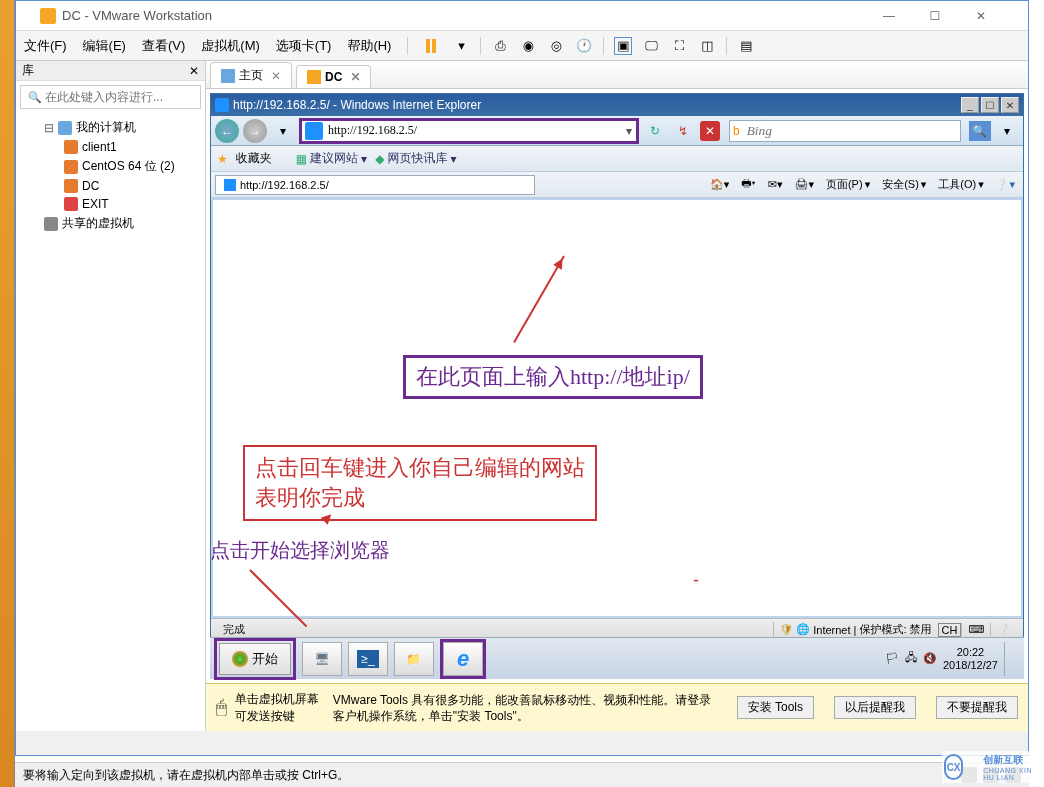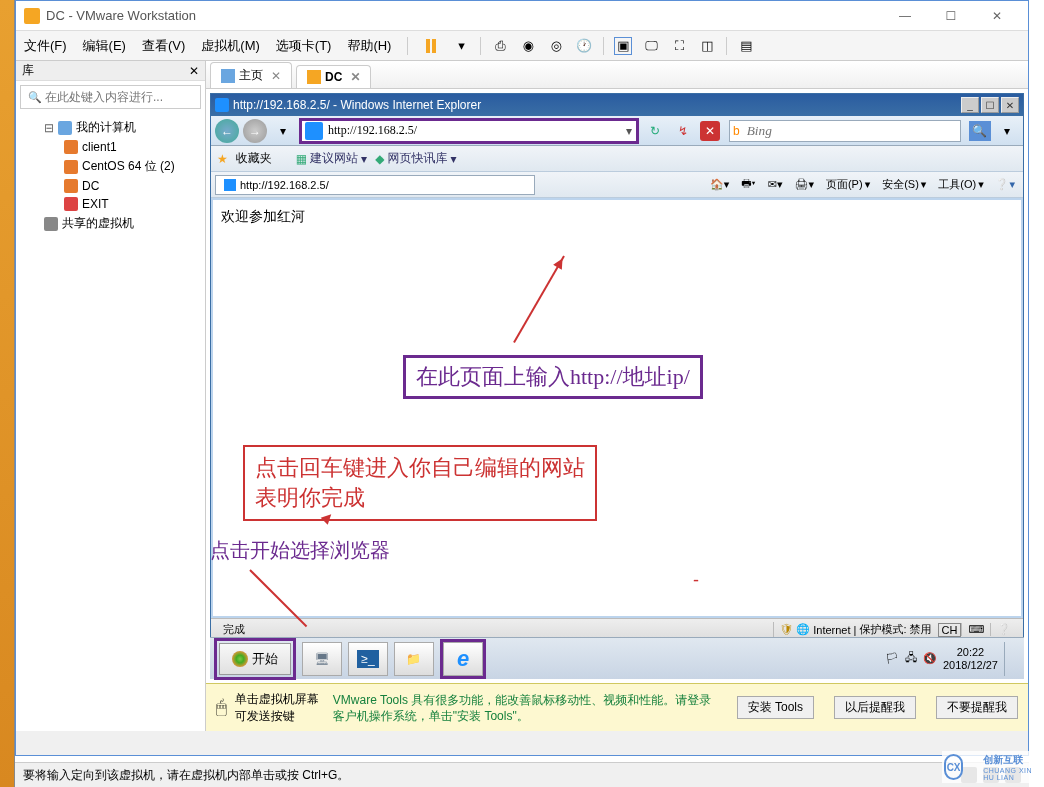--- a/index.html
+++ b/index.html
@@ -1,20 +1,20 @@
 <!DOCTYPE html>
 <html><head>
 <meta charset="utf-8">
 <style>
 * { box-sizing: border-box; margin: 0; padding: 0; font-family: "Microsoft YaHei", Tahoma, sans-serif; }
 body { background: #fff; width: 1044px; height: 787px; overflow: hidden; position: relative; font-size: 12px; }
 .left-edge { position: absolute; left: 0; top: 0; width: 15px; height: 787px; background: linear-gradient(#e8a030, #d88820); border-right: 1px solid #888; }
 
 .vmware-window { position: absolute; left: 15px; top: 0; width: 1014px; height: 756px; background: #f0f0f0; border: 1px solid #5a8fd6; }
-.titlebar { height: 30px; background: #fff; display: flex; align-items: center; padding: 0 8px; border-bottom: 1px solid #ddd; }
+.titlebar { height: 30px; background: #fff; display: flex; align-items: center; padding: 0 24px; border-bottom: 1px solid #ddd; }
 .titlebar .icon { width: 16px; height: 16px; background: #f5a623; margin-right: 6px; border-radius: 2px; display:inline-block; }
 .titlebar .title { flex: 1; color: #555; font-size: 13px; }
 .win-controls { display: flex; gap: 0; }
 .win-controls div { width: 46px; height: 30px; display: flex; align-items: center; justify-content: center; cursor: pointer; color:#666; }
 
 .menubar { height: 30px; background: #f5f5f5; display: flex; align-items: center; padding: 0 8px; border-bottom: 1px solid #ccc; gap: 16px; }
 .menubar span { cursor: pointer; font-size: 13px; }
 .menubar .sep { width: 1px; height: 18px; background: #ccc; }
 .menubar .tb-icons { display:flex; gap:10px; align-items:center; }
 .tb-btn { width:18px; height:18px; display:inline-flex; align-items:center; justify-content:center; cursor:pointer; }
@@ -104,21 +104,21 @@
 .start-btn-wrap { border:3px solid #6b2a8f; padding:2px; }
 .start-btn { padding:6px 12px; background:linear-gradient(#f8f8f8,#e0e0e0); border:1px solid #999; cursor:pointer; display:flex;align-items:center;gap:4px;font-size:13px; }
 .start-orb { width:16px;height:16px;border-radius:8px;background:radial-gradient(#7c4,#4a2,#c93,#36a);display:inline-block; }
 .task-icon { width:40px;height:34px;background:linear-gradient(#fff,#ddd);border:1px solid #aaa;display:flex;align-items:center;justify-content:center;cursor:pointer; }
 .ie-task-wrap { border:3px solid #6b2a8f; }
 .tray { margin-left:auto; display:flex;align-items:center;gap:6px;padding:0 6px;font-size:11px; }
 .tray-time { text-align:center; line-height:13px; }
 
 .vm-footer { height:48px; background:#fdf8d0; border-top:1px solid #d0c860; display:flex; align-items:center; padding:4px 10px; gap:14px; font-size:12px; }
 .vm-footer-left { display:flex;align-items:center;gap:8px; max-width:120px; }
-.vm-footer-msg { flex:1; color:#15803d; line-height:16px; }
+.vm-footer-msg { flex:1; color:#000000; line-height:16px; }
 .vm-footer button { padding:2px 10px; background:#f0f0f0; border:1px solid #aaa; cursor:pointer; font-size:12px; margin-left:6px; }
 
 .statusbar { position:absolute; bottom:0; left:15px; width:1014px; height:24px; background:#f0f0f0; border-top:1px solid #ccc; display:flex; align-items:center; padding:12px 8px; font-size:12px; }
 .statusbar .spacer{flex:1;}
 .sb-icons { display:flex; gap:6px; }
 .sb-icon { width:16px;height:16px;background:#888;border-radius:2px; }
 
 .watermark { position:absolute; right:2px; bottom:4px; width:100px; height:32px; display:flex; align-items:center; gap:20px; color:#5a8fd6; font-size:10px; background:rgba(255,255,255,0.8); padding:2px; }
 .watermark .wm-icon{width:26px;height:26px;border:2px solid #5a8fd6;border-radius:14px;display:flex;align-items:center;justify-content:center;font-weight:bold;}
 </style>
@@ -275,21 +275,20 @@
               <span class="tab-tool">✉▾</span>
               <span class="tab-tool">🖨▾</span>
               <span class="tab-tool"><span>页面(P)</span> ▾</span>
               <span class="tab-tool"><span>安全(S)</span> ▾</span>
               <span class="tab-tool"><span>工具(O)</span> ▾</span>
               <span class="tab-tool" style="color:#36a;">❔▾</span>
             </div>
           </div>
 
           <div class="ie-content">
-            <div>欢迎参加红河</div>
 
             <div class="annot annot1">在此页面上输入http://地址ip/</div>
             <div class="arrow a1"></div>
             <div class="annot annot2">
               <div>点击回车键进入你自己编辑的网站</div>
               <div>表明你完成</div>
             </div>
             <div style="position:absolute;left:480px;top:370px;color:#c33;font-size:18px;">-</div>
           </div>
 

